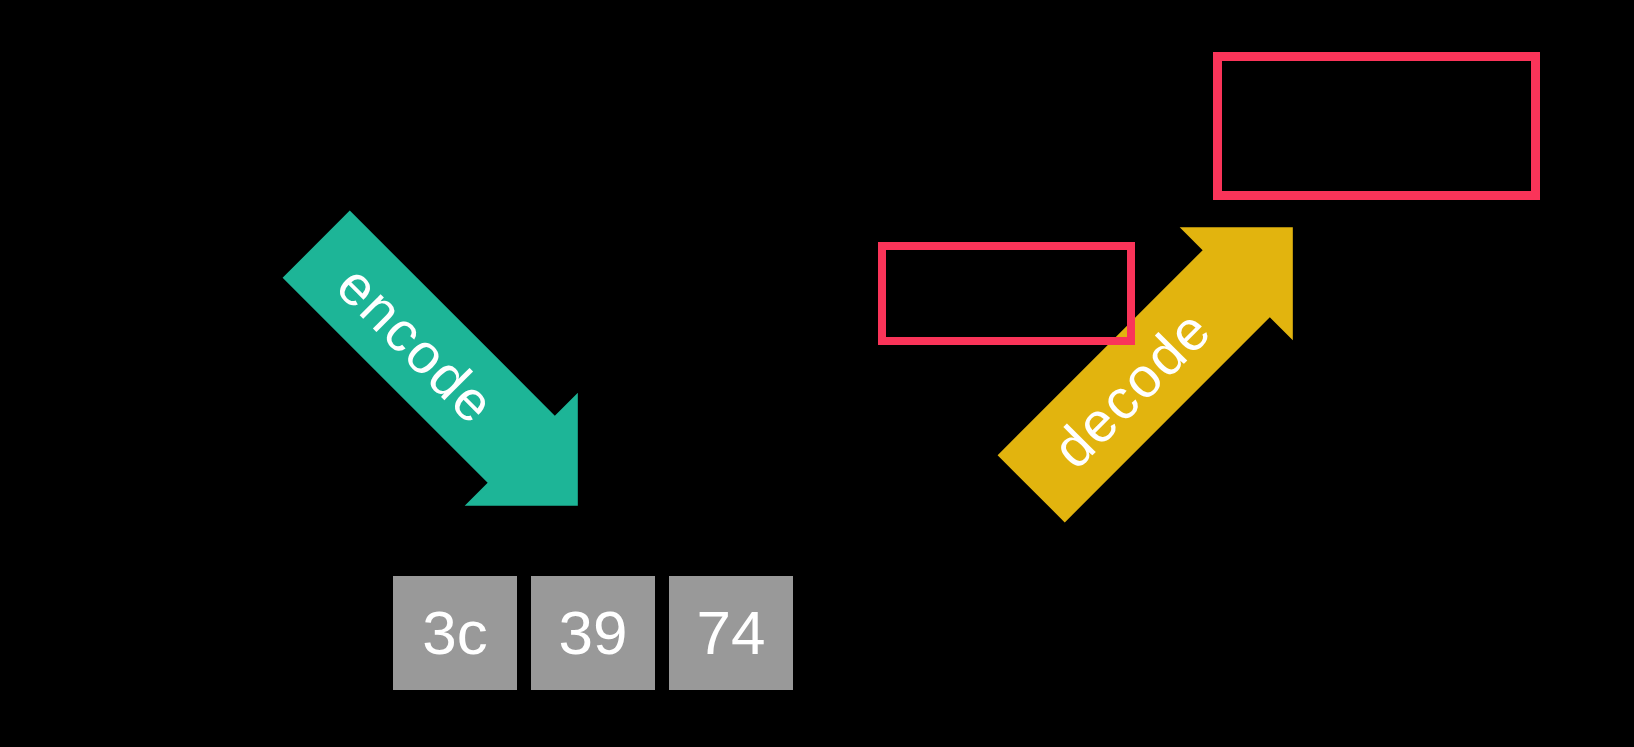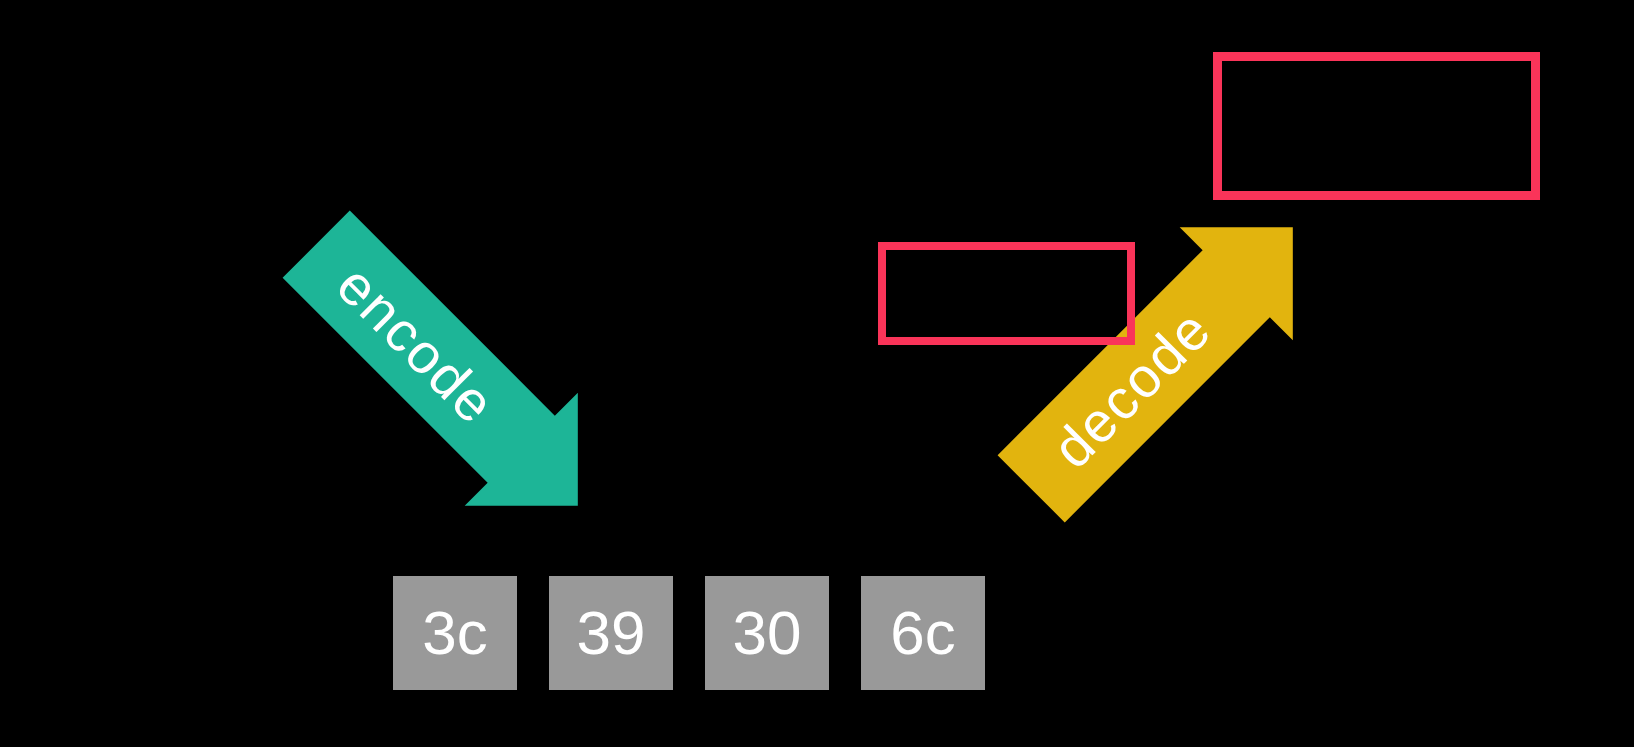--- a/index.html
+++ b/index.html
@@ -51,21 +51,21 @@
   }
   .placeholder-box-large {
     left: 1213px;
     top: 52px;
   }
   .hex-row {
     position: absolute;
     left: 393px;
     top: 576px;
     display: flex;
-    gap: 32px;
+    gap: 14px;
     z-index: 1;
   }
   .hex-box {
     width: 124px;
     height: 114px;
     background: #999999;
     display: flex;
     align-items: center;
     justify-content: center;
   }
@@ -99,20 +99,17 @@
   </svg>
 
   <div class="hex-row">
     <div class="hex-box">
       <span>3c</span>
     </div>
     <div class="hex-box">
       <span>39</span>
     </div>
     <div class="hex-box">
-      <span>30</span>
-    </div>
-    <div class="hex-box">
-      <span>6c</span>
+      <span>74</span>
     </div>
   </div>
 
 </div>
 
 </body></html>

